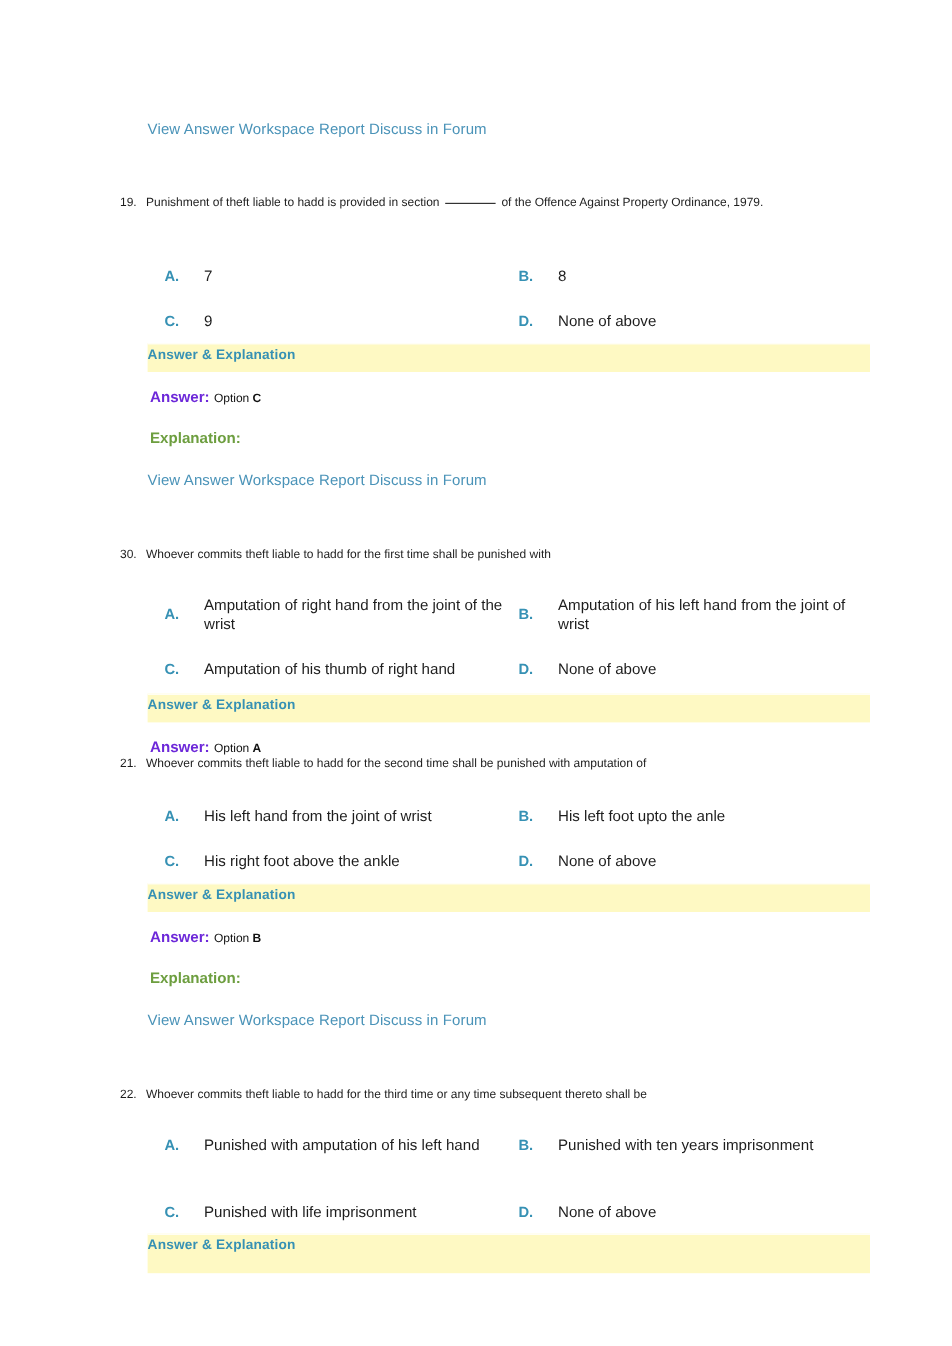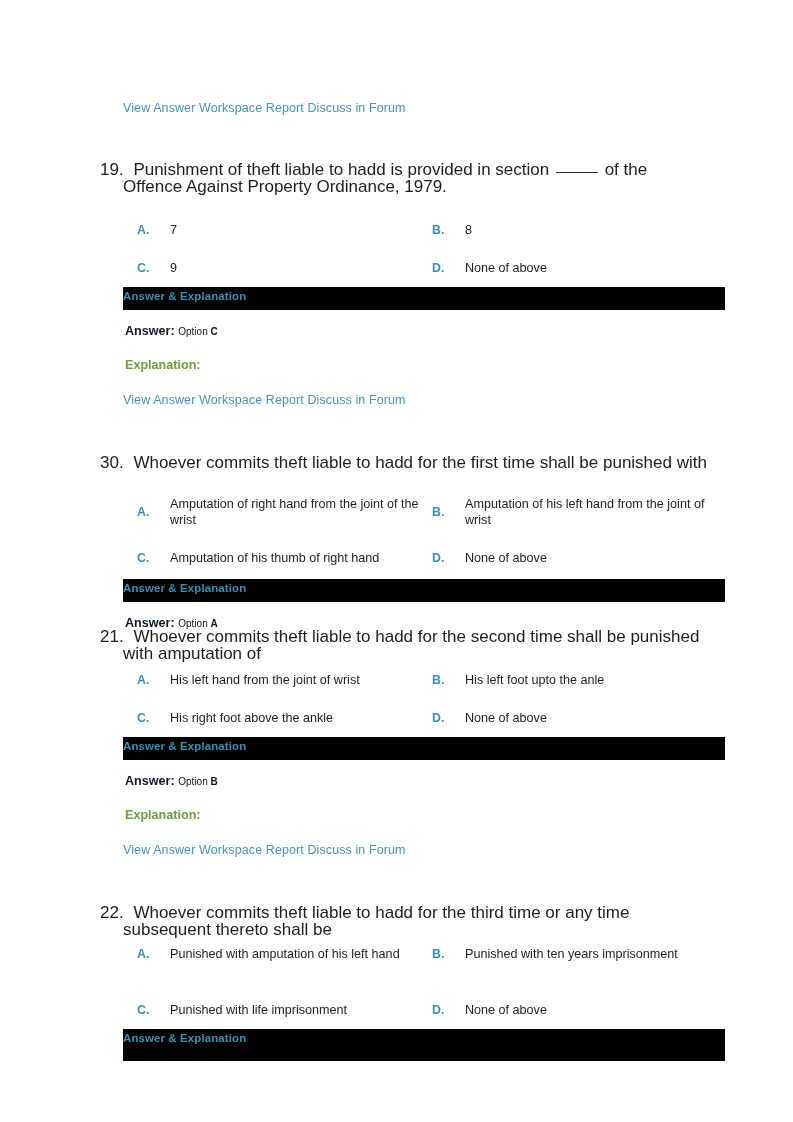--- a/index.html
+++ b/index.html
@@ -32,21 +32,21 @@
     letter-spacing: 0.1px;
     white-space: nowrap;
     cursor: pointer;
   }
 
   .q-block { position: absolute; left: 0; width: 793px; }
   .q-hang {
     position: absolute;
     left: 100px;
     width: 610px;
-    font-size: 17px;
+    font-size: 10px;
     line-height: 17px;
     color: #1d1d1d;
     padding-left: 23px;
     box-sizing: border-box;
     text-indent: -23px;
   }
 
   .blank-ul {
     display: inline-block;
     width: 42px;
@@ -89,21 +89,21 @@
 
   
   .opt.two-line .opt-letter { align-self: center; }
 
   
   .ans-band {
     position: absolute;
     left: 123px;
     width: 602px;
     height: 23px;
-    background: #000000;
+    background: #fef9c3;
     border-top: 1px solid #ffffff;
   }
   .ans-band-label {
     position: absolute;
     left: 0px;
     top: 1px;
     font-size: 11.4px;
     font-weight: bold;
     color: #3691b4;
     letter-spacing: 0.15px;
@@ -111,21 +111,21 @@
   }
 
   .answer-line {
     position: absolute;
     left: 125px;
     font-size: 12.8px;
     line-height: 17px;
     white-space: nowrap;
   }
   .answer-label {
-    color: #0f172a;
+    color: #6d28d9;
     font-weight: bold;
     font-size: 12.6px;
   }
   .answer-val {
     color: #111111;
     font-size: 10px;
   }
   .answer-val b { font-weight: bold; }
 
   .explanation-line {

